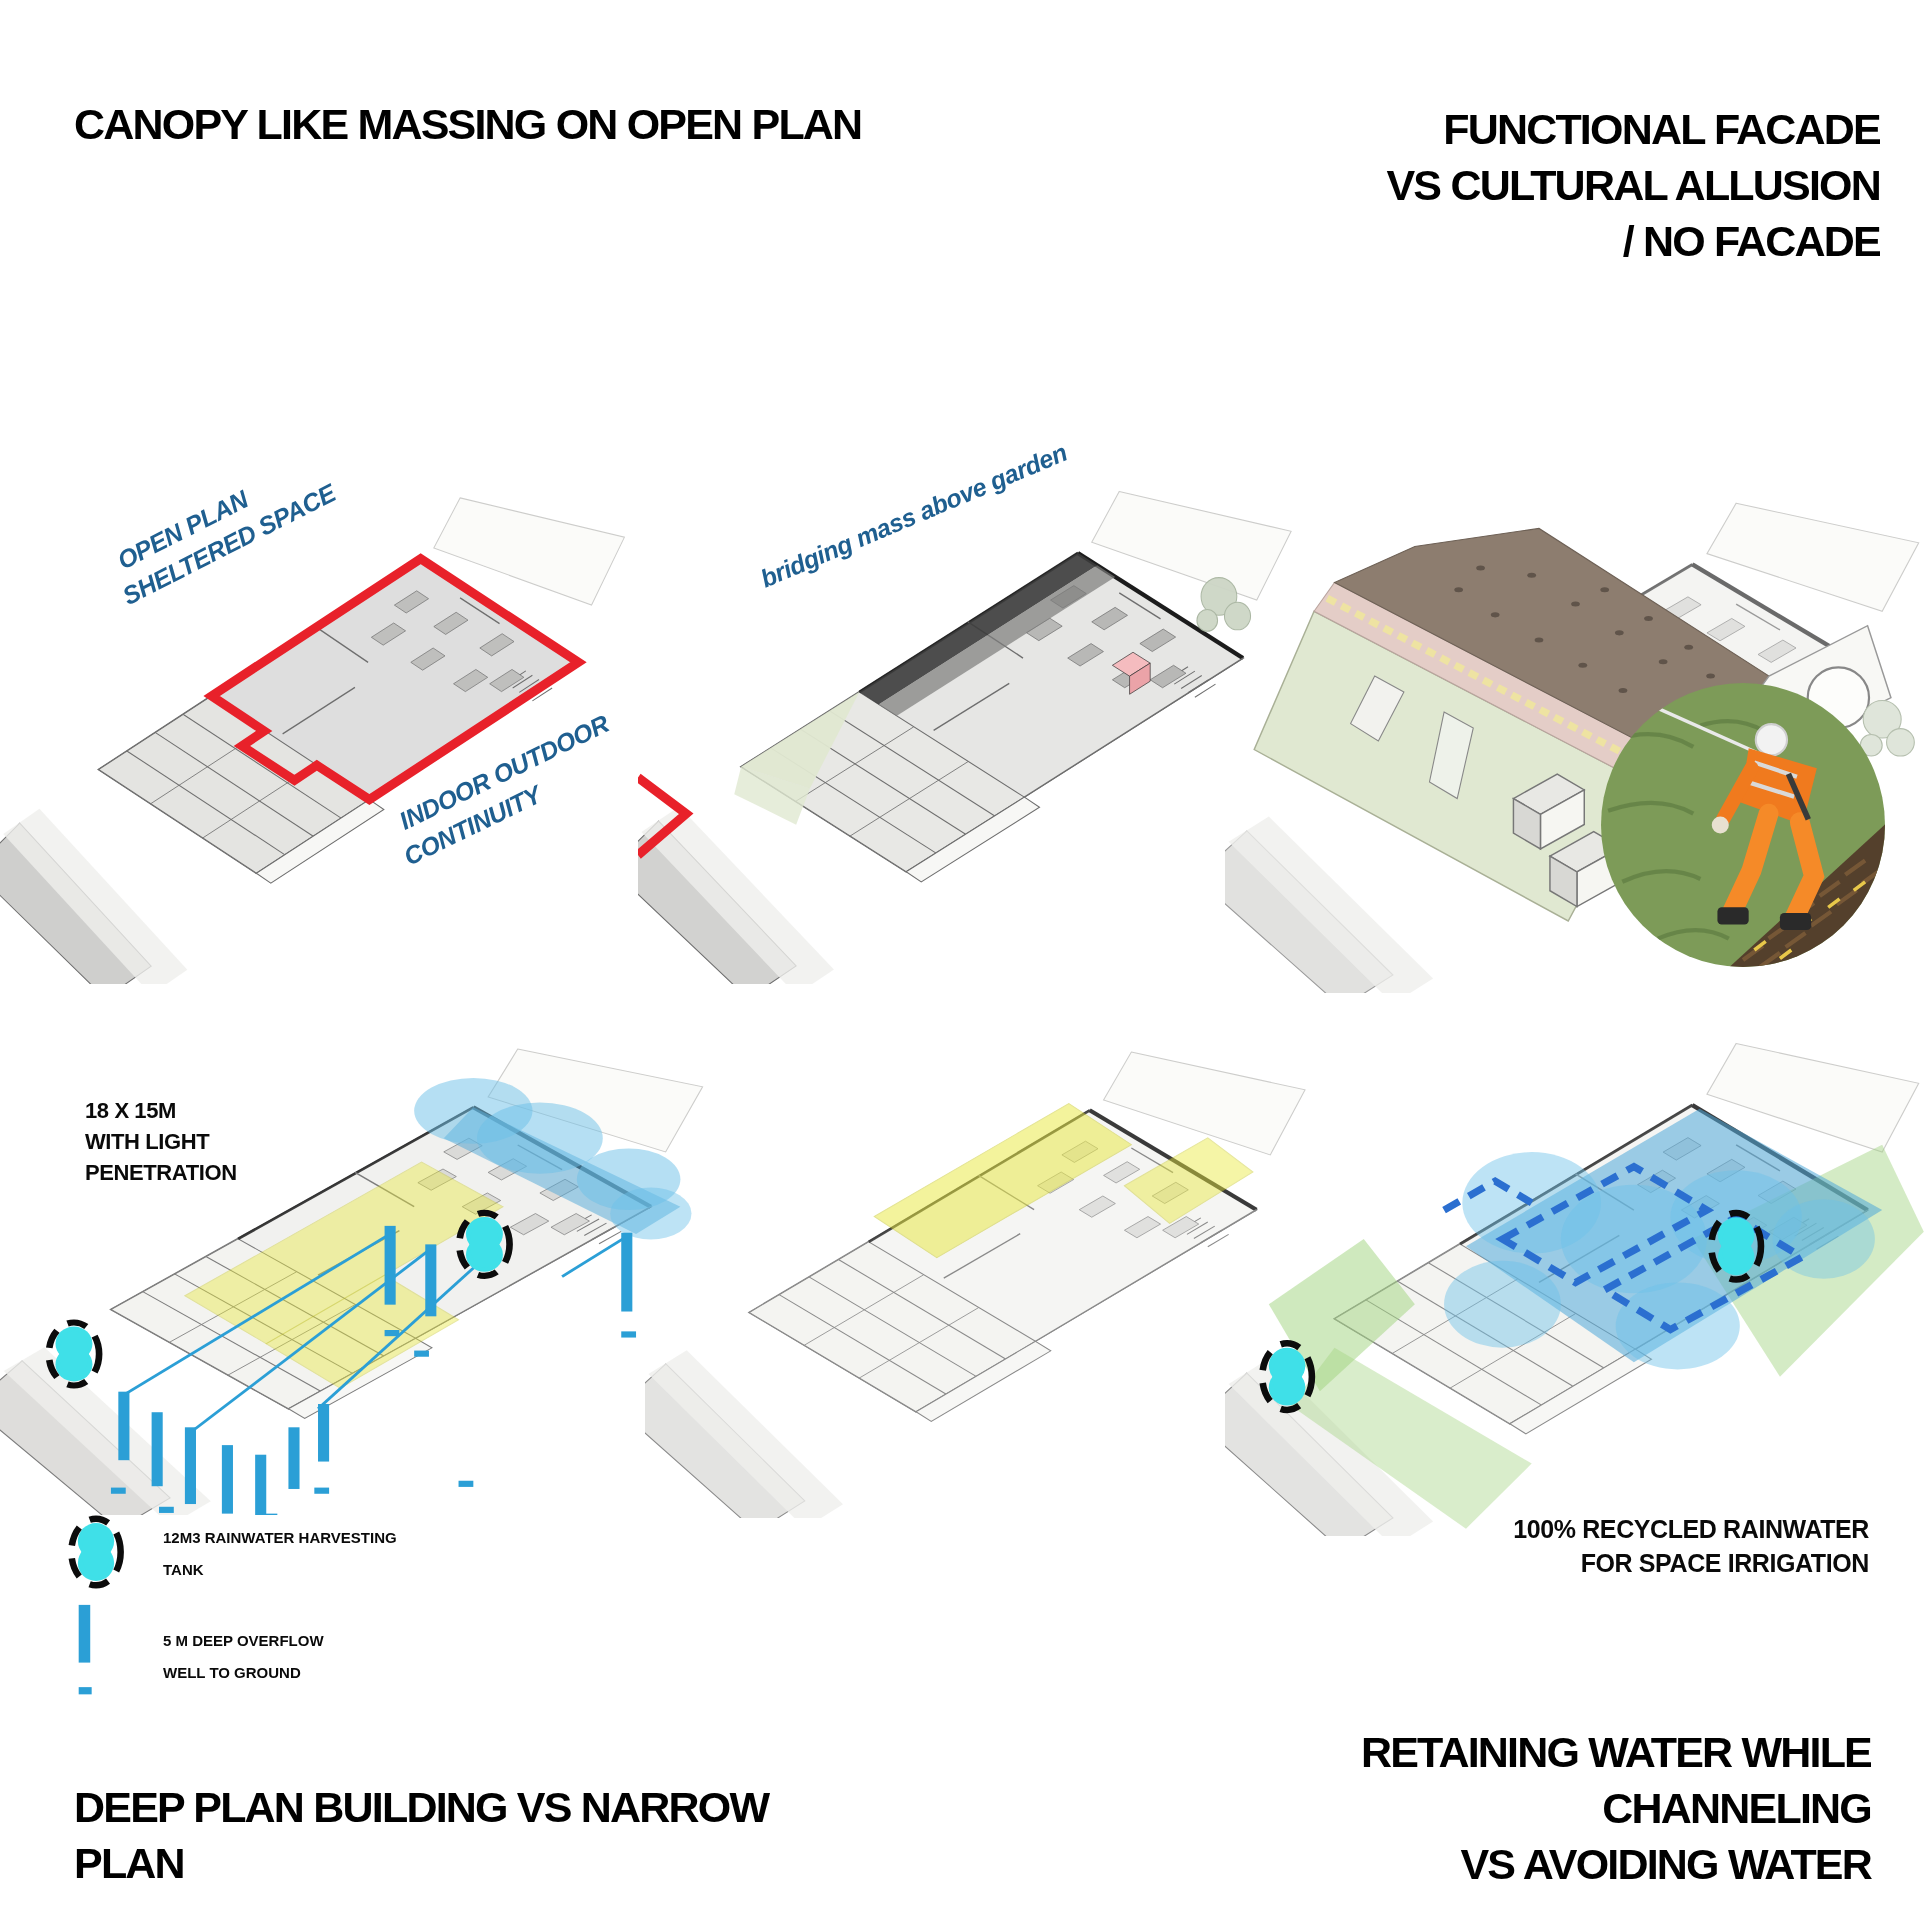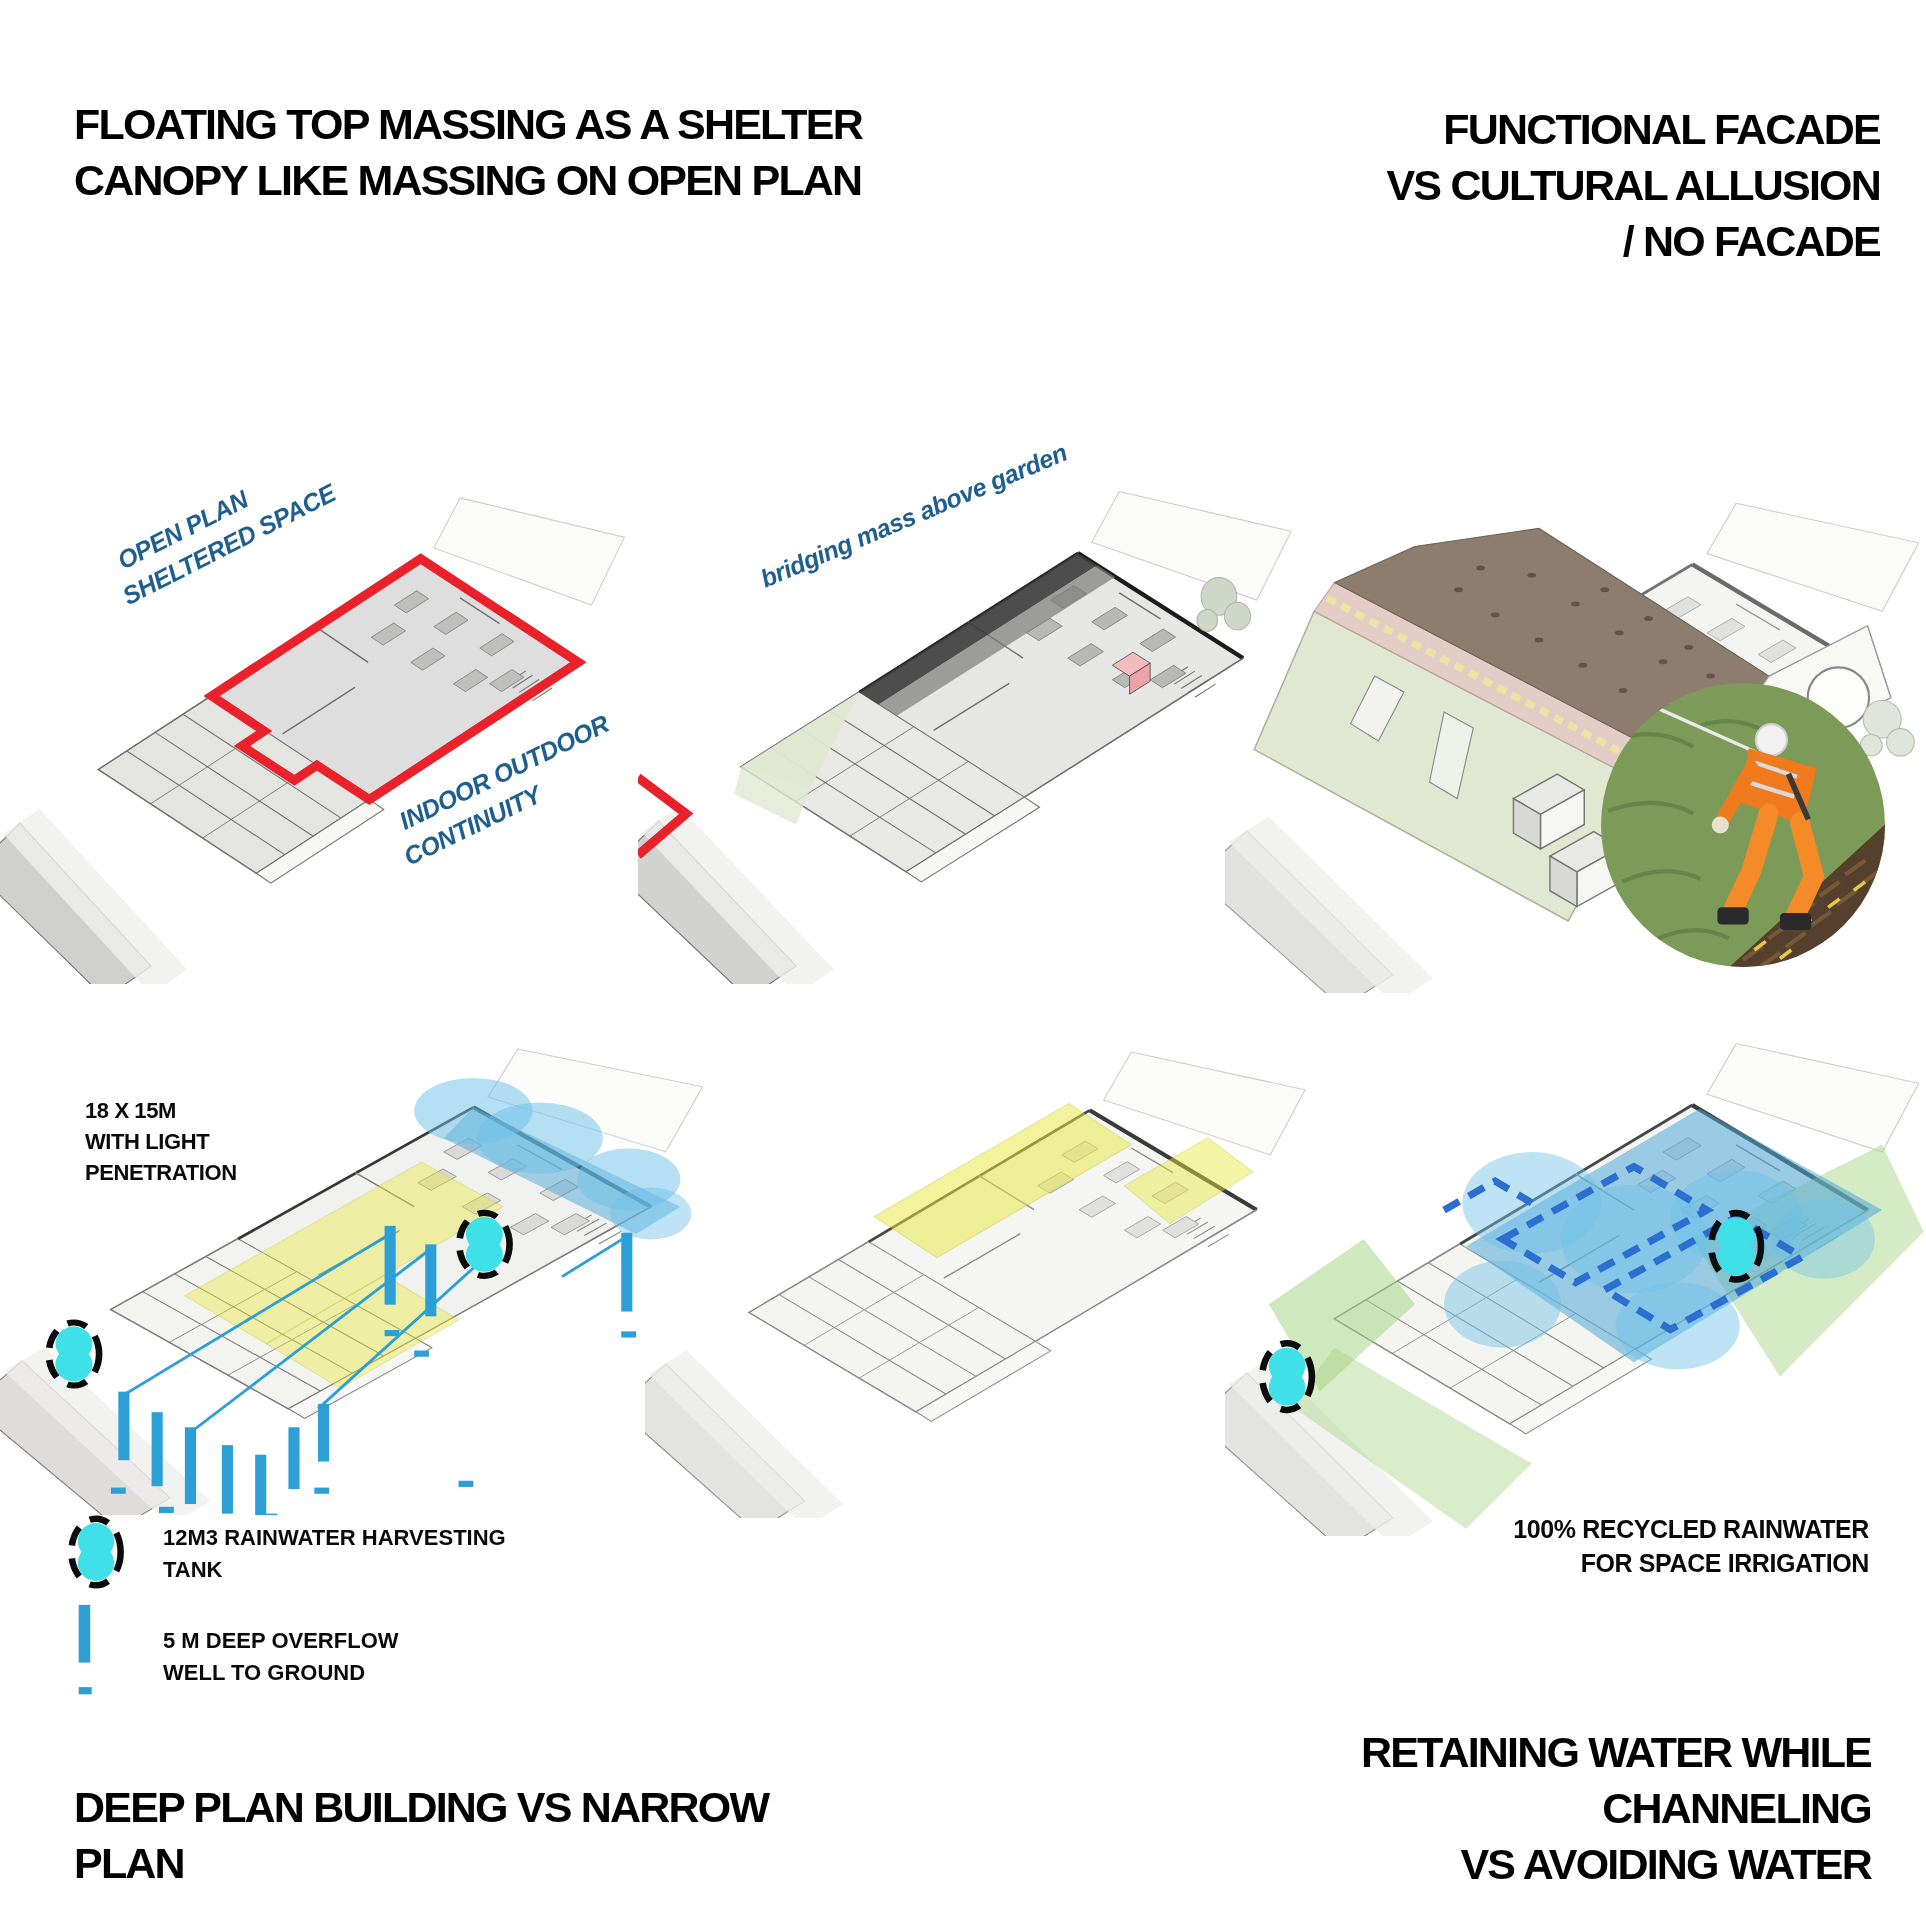--- a/index.html
+++ b/index.html
@@ -12,21 +12,21 @@
   .title.right{text-align:right;}
   .note{position:absolute;font-weight:bold;font-size:22px;line-height:31px;color:#0a0a0a;
         letter-spacing:-0.4px;white-space:nowrap;}
   .note.right{text-align:right;}
   .blue-annot{position:absolute;font-weight:bold;font-style:italic;font-size:25px;line-height:34px;
         color:var(--c-label_blue,#1F5F90);white-space:nowrap;transform-origin:left top;letter-spacing:-0.4px;}
   .blue-annot .l1-indent{margin-left:11.6px;}
 
   
   .legend-row{position:absolute;}
-  .legend-text{position:absolute;font-weight:bold;font-size:22px;line-height:32px;color:#0a0a0a;white-space:nowrap;}
+  .legend-text{position:absolute;font-weight:bold;font-size:15px;line-height:32px;color:#0a0a0a;white-space:nowrap;}
 
   
   svg{position:absolute;display:block;}
   .red-outline{fill:none;stroke:var(--c-red_outline,#E8212A);stroke-width:13;stroke-linejoin:miter;}
   .yellowz{fill:var(--c-highlight_yellow,#E9E93C);opacity:.42;stroke:#c9c92a;stroke-width:1.5;}
   .bar{fill:var(--c-bar_blue,#2B9FD6);}
   .bline{stroke:var(--c-bar_blue,#2B9FD6);stroke-width:4;fill:none;}
   .wblue{fill:var(--c-water_blue,#4FA8D8);}
   .wsoft{fill:var(--c-water_soft,#6CC0E8);}
   .sgreen{fill:var(--c-site_green,#9FD37E);}
@@ -94,21 +94,20 @@
       <g id="tank">
         <circle cx="0" cy="-15" r="25" class="tankfill"></circle>
         <circle cx="0" cy="15" r="25" class="tankfill"></circle>
         <ellipse cx="0" cy="0" rx="20" ry="34" class="tankfill"></ellipse>
         <ellipse cx="0" cy="0" rx="34" ry="46" class="tankring"></ellipse>
       </g>
     </defs>
   </svg>
 
   <div class="title" style="left:74px;top:96px;">
-    <div>FLOATING TOP MASSING AS A SHELTER</div>
     <div>CANOPY LIKE MASSING ON OPEN PLAN</div>
   </div>
 
   <div class="title right" style="right:46px;top:101px;">
     <div>FUNCTIONAL FACADE</div>
     <div>VS CULTURAL ALLUSION</div>
     <div>/ NO FACADE</div>
   </div>
 
   <div class="title" style="left:74px;top:1731px;margin-top:48px;">

